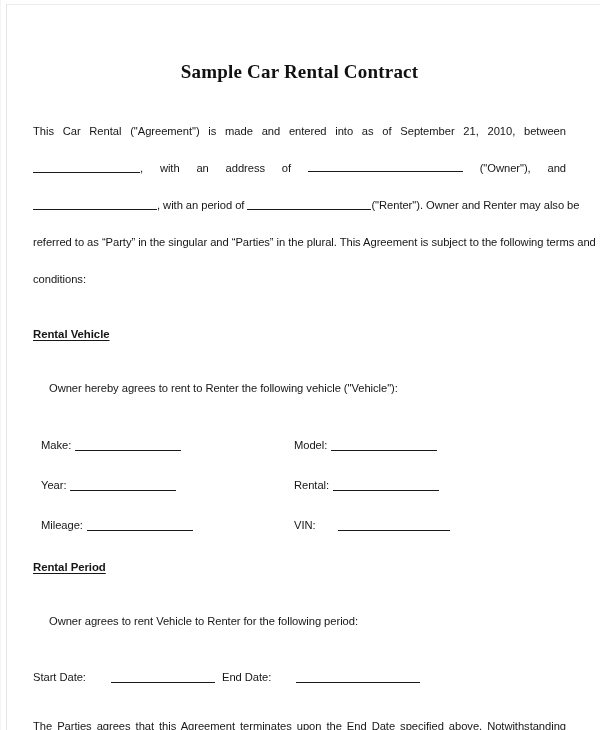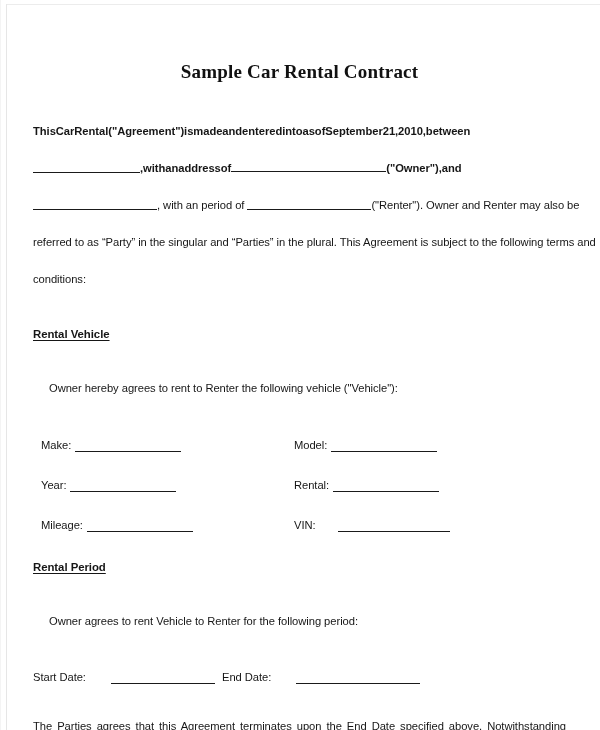--- a/index.html
+++ b/index.html
@@ -68,22 +68,22 @@
     margin: 0;
     padding-top: 32px;
     letter-spacing: -0.05px;
   }
   .para-wide .ln {
     display: block;
     white-space: nowrap;
   }
   .para-wide .ln.justify {
     display: flex;
+    justify-content: space-between;
     align-items: baseline;
-    font-weight: bold;
   }
 
   .para-tight {
     font-size: 11.2px;
     line-height: 22px;
     text-align: justify;
     text-align-last: left;
     margin: 0;
     letter-spacing: -0.05px;
   }
@@ -123,35 +123,35 @@
 
   
   .form-row {
     font-size: 11.2px;
     display: flex;
     margin: 0;
     letter-spacing: -0.05px;
   }
   .form-cell {
     display: flex;
-    align-items: center;
+    align-items: flex-start;
     white-space: nowrap;
     padding-left: 8px;
   }
   .form-cell.left  { width: 245px; }
   .form-cell .lbl  { margin-right: 4px; }
   .form-cell .lbl.vin-lbl { margin-right: 22px; }
 
   .dates-row {
     font-size: 11.2px;
     display: flex;
     margin: 0;
     letter-spacing: -0.05px;
   }
-  .dates-row .date-cell { display: flex; align-items: flex-end; white-space: nowrap; gap: 20px; }
+  .dates-row .date-cell { display: flex; align-items: flex-start; white-space: nowrap; gap: 20px; }
   .dates-row .date-cell.start { width: 189px; }
   .dates-row .date-cell .lbl { margin-right: 5px; }
 
   .sp-a { height: 30px; }
   .sp-b { height: 26px; }
   .sp-c { height: 29px; }
   .sp-d { height: 28px; }
   .sp-e { height: 30px; }
   .sp-g { height: 26px; }
   .sp-h { height: 28px; }

